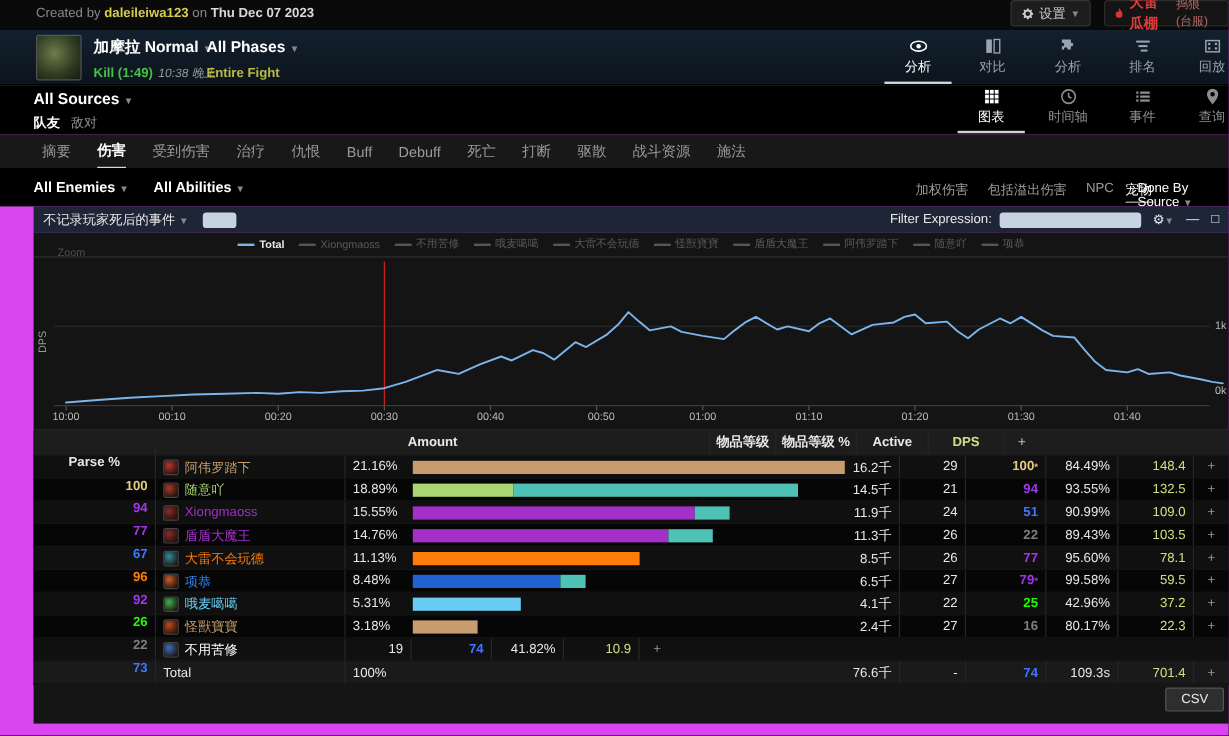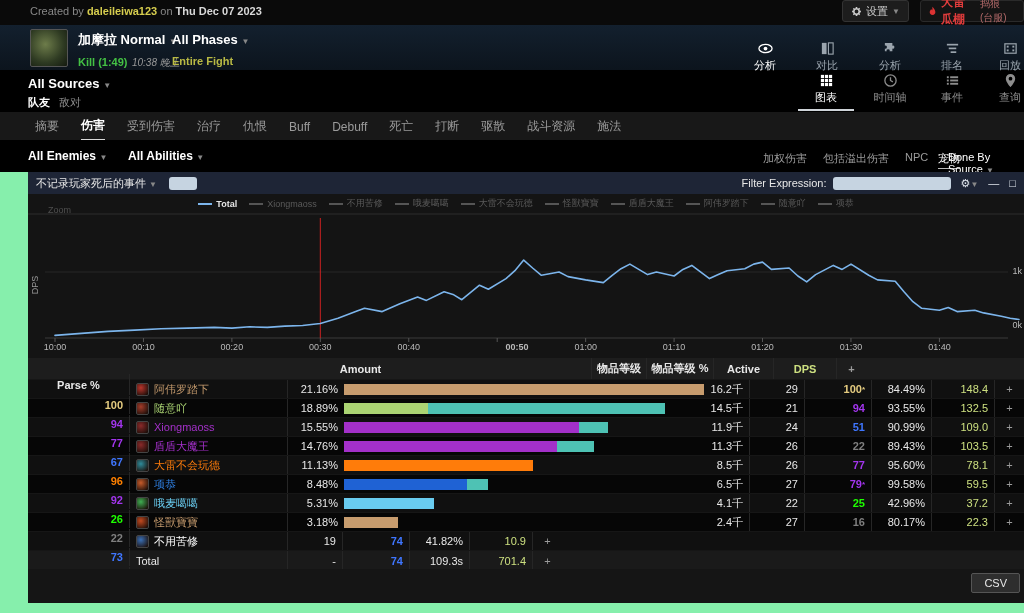--- a/index.html
+++ b/index.html
@@ -1,19 +1,19 @@
 <!DOCTYPE html>
 <html><head>
 <meta charset="utf-8">
 <style>
   * { margin:0; padding:0; box-sizing:border-box; }
   html,body { width:1024px; height:613px; background:#000; overflow:hidden;
               font-family:"Liberation Sans", sans-serif; }
   .abs { position:absolute; }
-  #stage { position:relative; width:1024px; height:613px; background:#86efac; }
+  #stage { position:relative; width:1024px; height:613px; background:#d946ef; }
 
   
   #topbar { left:0; top:0; width:1024px; height:25px; background:#0a0a0a; font-size:11px; color:#888; }
   #created { left:30px; top:5px; }
   #created b.author { color:#d6cd4e; }
   #created b.date { color:#d9d9d9; }
   .topbtn { top:0px; height:22px; background:#1d1d1d; border:1px solid #333; border-radius:3px;
             color:#ccc; font-size:11px; display:flex; align-items:center; gap:4px; padding:0 8px; }
   #settings-btn { left:842px; }
   #guild-banner { left:920px; top:0px; height:22px; display:flex; align-items:center; gap:5px;
@@ -23,21 +23,21 @@
   .caret { color:#888; font-size:8px; }
 
   
   #fightbar { left:0; top:25px; width:1024px; height:46px; background:linear-gradient(#13202e,#0c141d); border-bottom:1px solid #000; }
   #bossicon { left:30px; top:4px; width:38px; height:38px; border:1px solid #555; border-radius:2px;
               background:radial-gradient(circle at 40% 40%, #6d7c4a, #2e3a22 60%, #141a10); }
   .fb-title { font-size:13px; font-weight:bold; color:#fff; }
   .fb-sub-green { color:#44c144; font-size:11px; font-weight:bold; }
   .fb-sub-time { color:#999; font-size:10px; font-style:italic; }
   .fb-sub-yel { color:#b9ba44; font-size:11px; font-weight:bold; }
-  .navitem { position:absolute; top:16px; width:64px; text-align:center; color:#9aa4ad; font-size:11px; cursor:pointer; }
+  .navitem { position:absolute; top:6px; width:64px; text-align:center; color:#9aa4ad; font-size:11px; cursor:pointer; }
   .navitem svg { display:block; margin:0 auto 2px auto; }
   .navitem.active { color:#fff; }
   .navitem.active::after { content:""; display:block; margin:5px auto 0 auto; width:56px; height:2px; background:#cfd4d9; }
 
   
   #sourcesrow { left:0; top:71px; width:1024px; height:41px; background:#000; }
   .srcs-title { font-size:13px; font-weight:bold; color:#fff; }
   .srcs-sub { font-size:11px; }
   .nav2item { position:absolute; top:2px; width:64px; text-align:center; color:#8d8d8d; font-size:11px; cursor:pointer; }
   .nav2item svg { display:block; margin:0 auto 2px auto; }
@@ -88,21 +88,21 @@
   .c-amount { width:462px; gap:6px; }
   .c-ilvl   { width:55px;  justify-content:flex-end; color:#e8e8e8; }
   .c-ilvlp  { width:67px;  justify-content:flex-end; font-weight:bold; }
   .c-active { width:60px;  justify-content:flex-end; color:#e8e8e8; }
   .c-dps    { width:63px;  justify-content:flex-end; color:#cde080; }
   .c-plus   { width:29px;  justify-content:center; color:#9b9b9b; border-right:none; cursor:pointer; }
   .trow:nth-child(odd):not(.thead):not(.total) { background:#060606; }
   .trow:nth-child(even):not(.thead):not(.total) { background:#101010; }
   .trow.total { background:#1a1a1a; height:20px; }
   .classicon { width:13px; height:13px; border-radius:2px; border:1px solid #444; flex:none; }
-  .pct { width:44px; text-align:right; color:#e8e8e8; flex:none; }
+  .pct { width:44px; text-align:left; color:#e8e8e8; flex:none; }
   .barwrap { display:flex; height:11px; flex:none; }
   .seg { height:11px; }
   .amt { margin-left:auto; color:#e8e8e8; }
   .star { font-size:8px; vertical-align:super; }
 
   
   #bottomstrip { left:28px; top:569px; width:996px; height:34px; background:#151515; }
   #csv-btn { position:absolute; right:4px; top:4px; background:#2e2e2e; border:1px solid #555;
              color:#e8e8e8; font-size:11px; padding:3px 12px; border-radius:2px; cursor:pointer; }
 </style>
@@ -312,21 +312,21 @@
         <polyline points="27.0,127.4 53.5,125.4 80.1,123.4 106.6,122.1 133.1,120.8 159.7,120.1 186.2,119.4 203.9,120.1 221.6,118.8 239.3,119.4 256.9,118.1 274.6,117.5 292.3,115.5 310.0,110.2 327.7,103.6 336.5,100.3 354.2,103.6 371.9,95.7 389.6,89.1 398.4,92.4 416.1,83.8 425.0,86.4 433.8,91.7 451.5,77.2 460.4,81.2 478.0,70.6 486.9,62.7 495.7,52.1 504.6,60.0 513.4,67.3 531.1,64.0 540.0,68.6 557.6,71.9 575.3,74.6 584.2,67.3 593.0,60.7 601.9,56.1 619.6,66.6 628.4,64.0 646.1,68.0 654.9,61.4 663.8,57.4 681.5,70.6 690.3,66.6 699.1,62.7 716.8,60.7 725.7,56.1 734.5,54.1 743.4,61.4 761.1,60.0 769.9,68.0 778.7,73.9 787.6,66.6 805.3,57.4 814.1,61.4 823.0,56.1 840.7,67.3 849.5,71.9 867.2,73.2 876.0,83.8 884.9,93.7 893.7,100.3 911.4,102.3 920.2,99.6 929.1,103.6 946.8,102.3 955.6,104.9 973.3,108.2 982.2,110.2 991.0,111.5" fill="none" stroke="#7cb5ec" stroke-width="1.6" stroke-linejoin="round" stroke-linecap="round"></polyline>
       </svg>
     <span class="ylab" style="top:72px;">1k</span>
     <span class="ylab" style="top:126px;">0k</span>
     <div id="xticks">
         <span style="left: 27px;">10:00</span>
         <span style="left: 115.44px;">00:10</span>
         <span style="left: 203.881px;">00:20</span>
         <span style="left: 292.321px;">00:30</span>
         <span style="left: 380.761px;">00:40</span>
-        <span style="left: 489px; font-weight: bold;">00:50</span>
+        <span style="left: 473px;">00:50</span>
         <span style="left: 557.642px;">01:00</span>
         <span style="left: 646.083px;">01:10</span>
         <span style="left: 734.523px;">01:20</span>
         <span style="left: 822.963px;">01:30</span>
         <span style="left: 911.404px;">01:40</span>
       </div>
   </div>
 
   <div id="datatable" class="abs">
       <div class="trow thead">
@@ -518,20 +518,25 @@
         <div class="c c-ilvlp" style="color:#3f76ff">74</div>
         <div class="c c-active">41.82%</div>
         <div class="c c-dps">10.9</div>
         <div class="c c-plus">+</div>
       </div>
       <div class="trow total">
         <div class="c c-parse" style="color:#ff8000">95</div>
         <div class="c c-name">
           <span style="color:#e8e8e8">Total</span>
         </div>
+        <div class="c c-amount">
+          <span class="pct">100%</span>
+          <span class="barwrap"></span>
+          <span class="amt">76.6千</span>
+        </div>
         <div class="c c-ilvl">-</div>
         <div class="c c-ilvlp" style="color:#3f76ff">74</div>
         <div class="c c-active">109.3s</div>
         <div class="c c-dps">701.4</div>
         <div class="c c-plus">+</div>
       </div>
     </div>
 
   <div id="bottomstrip" class="abs">
     <button id="csv-btn">CSV</button>

